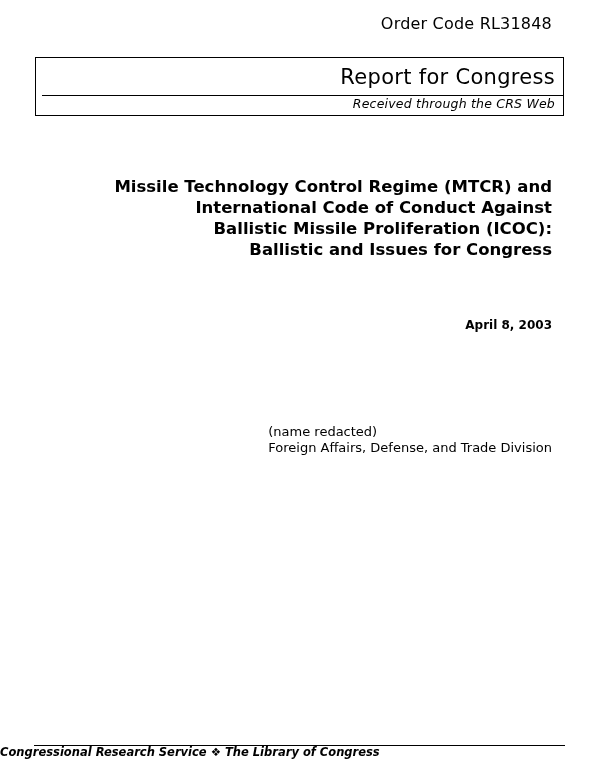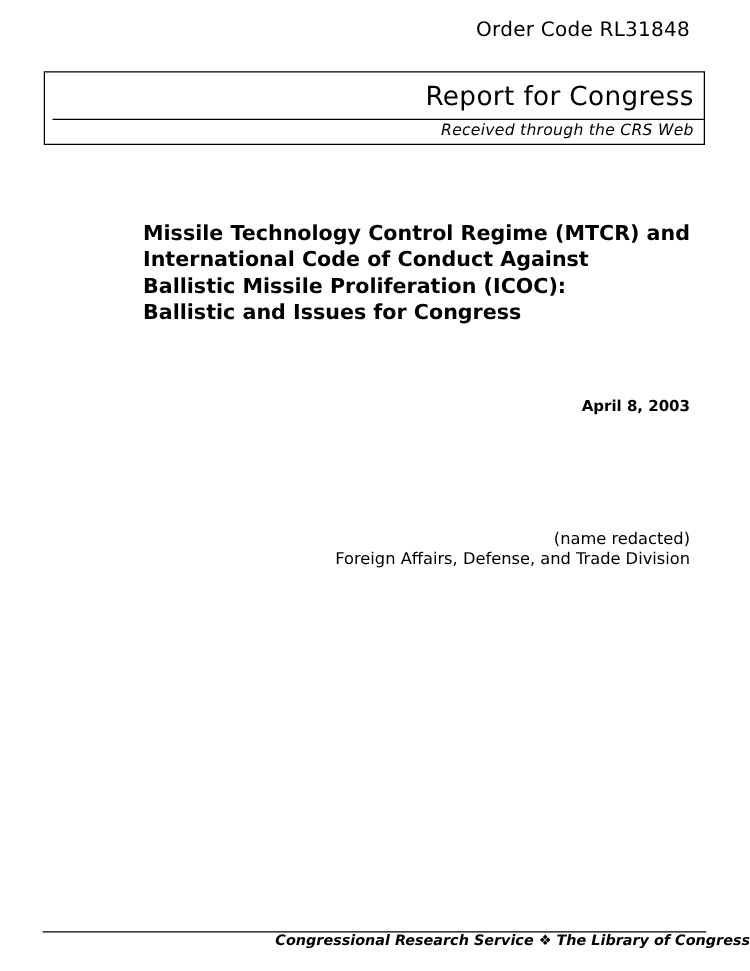--- a/index.html
+++ b/index.html
@@ -55,56 +55,55 @@
       font-size: 12.5px;
       line-height: 16px;
       letter-spacing: 0.2px;
       white-space: nowrap;
       font-style: italic;
     }
     .title-block {
       position: absolute;
       right: 48px;
       top: 176px;
-      text-align: left;
+      text-align: right;
       font-weight: bold;
       font-size: 16.5px;
       line-height: 21px;
     }
     .title-block div { white-space: nowrap; }
     .date {
       position: absolute;
       right: 48px;
       top: 318px;
       font-weight: bold;
       font-size: 12px;
       white-space: nowrap;
     }
     .author-block {
       position: absolute;
       right: 48px;
       top: 424px;
-      text-align: right;
       font-size: 13px;
       line-height: 16px;
     }
     .author-block div { white-space: nowrap; }
     .footer-rule {
       position: absolute;
       left: 34px;
       width: 531px;
       top: 745px;
       border-top: 1.2px solid #000;
     }
     .footer-text {
       position: absolute;
       left: 0;
       width: 600px;
       top: 745px;
-      text-align: right;
+      text-align: left;
       font-size: 11.5px;
       font-weight: bold;
       font-style: italic;
       line-height: 14px;
       white-space: nowrap;
     }
   </style>
 </head>
 <body>
 

